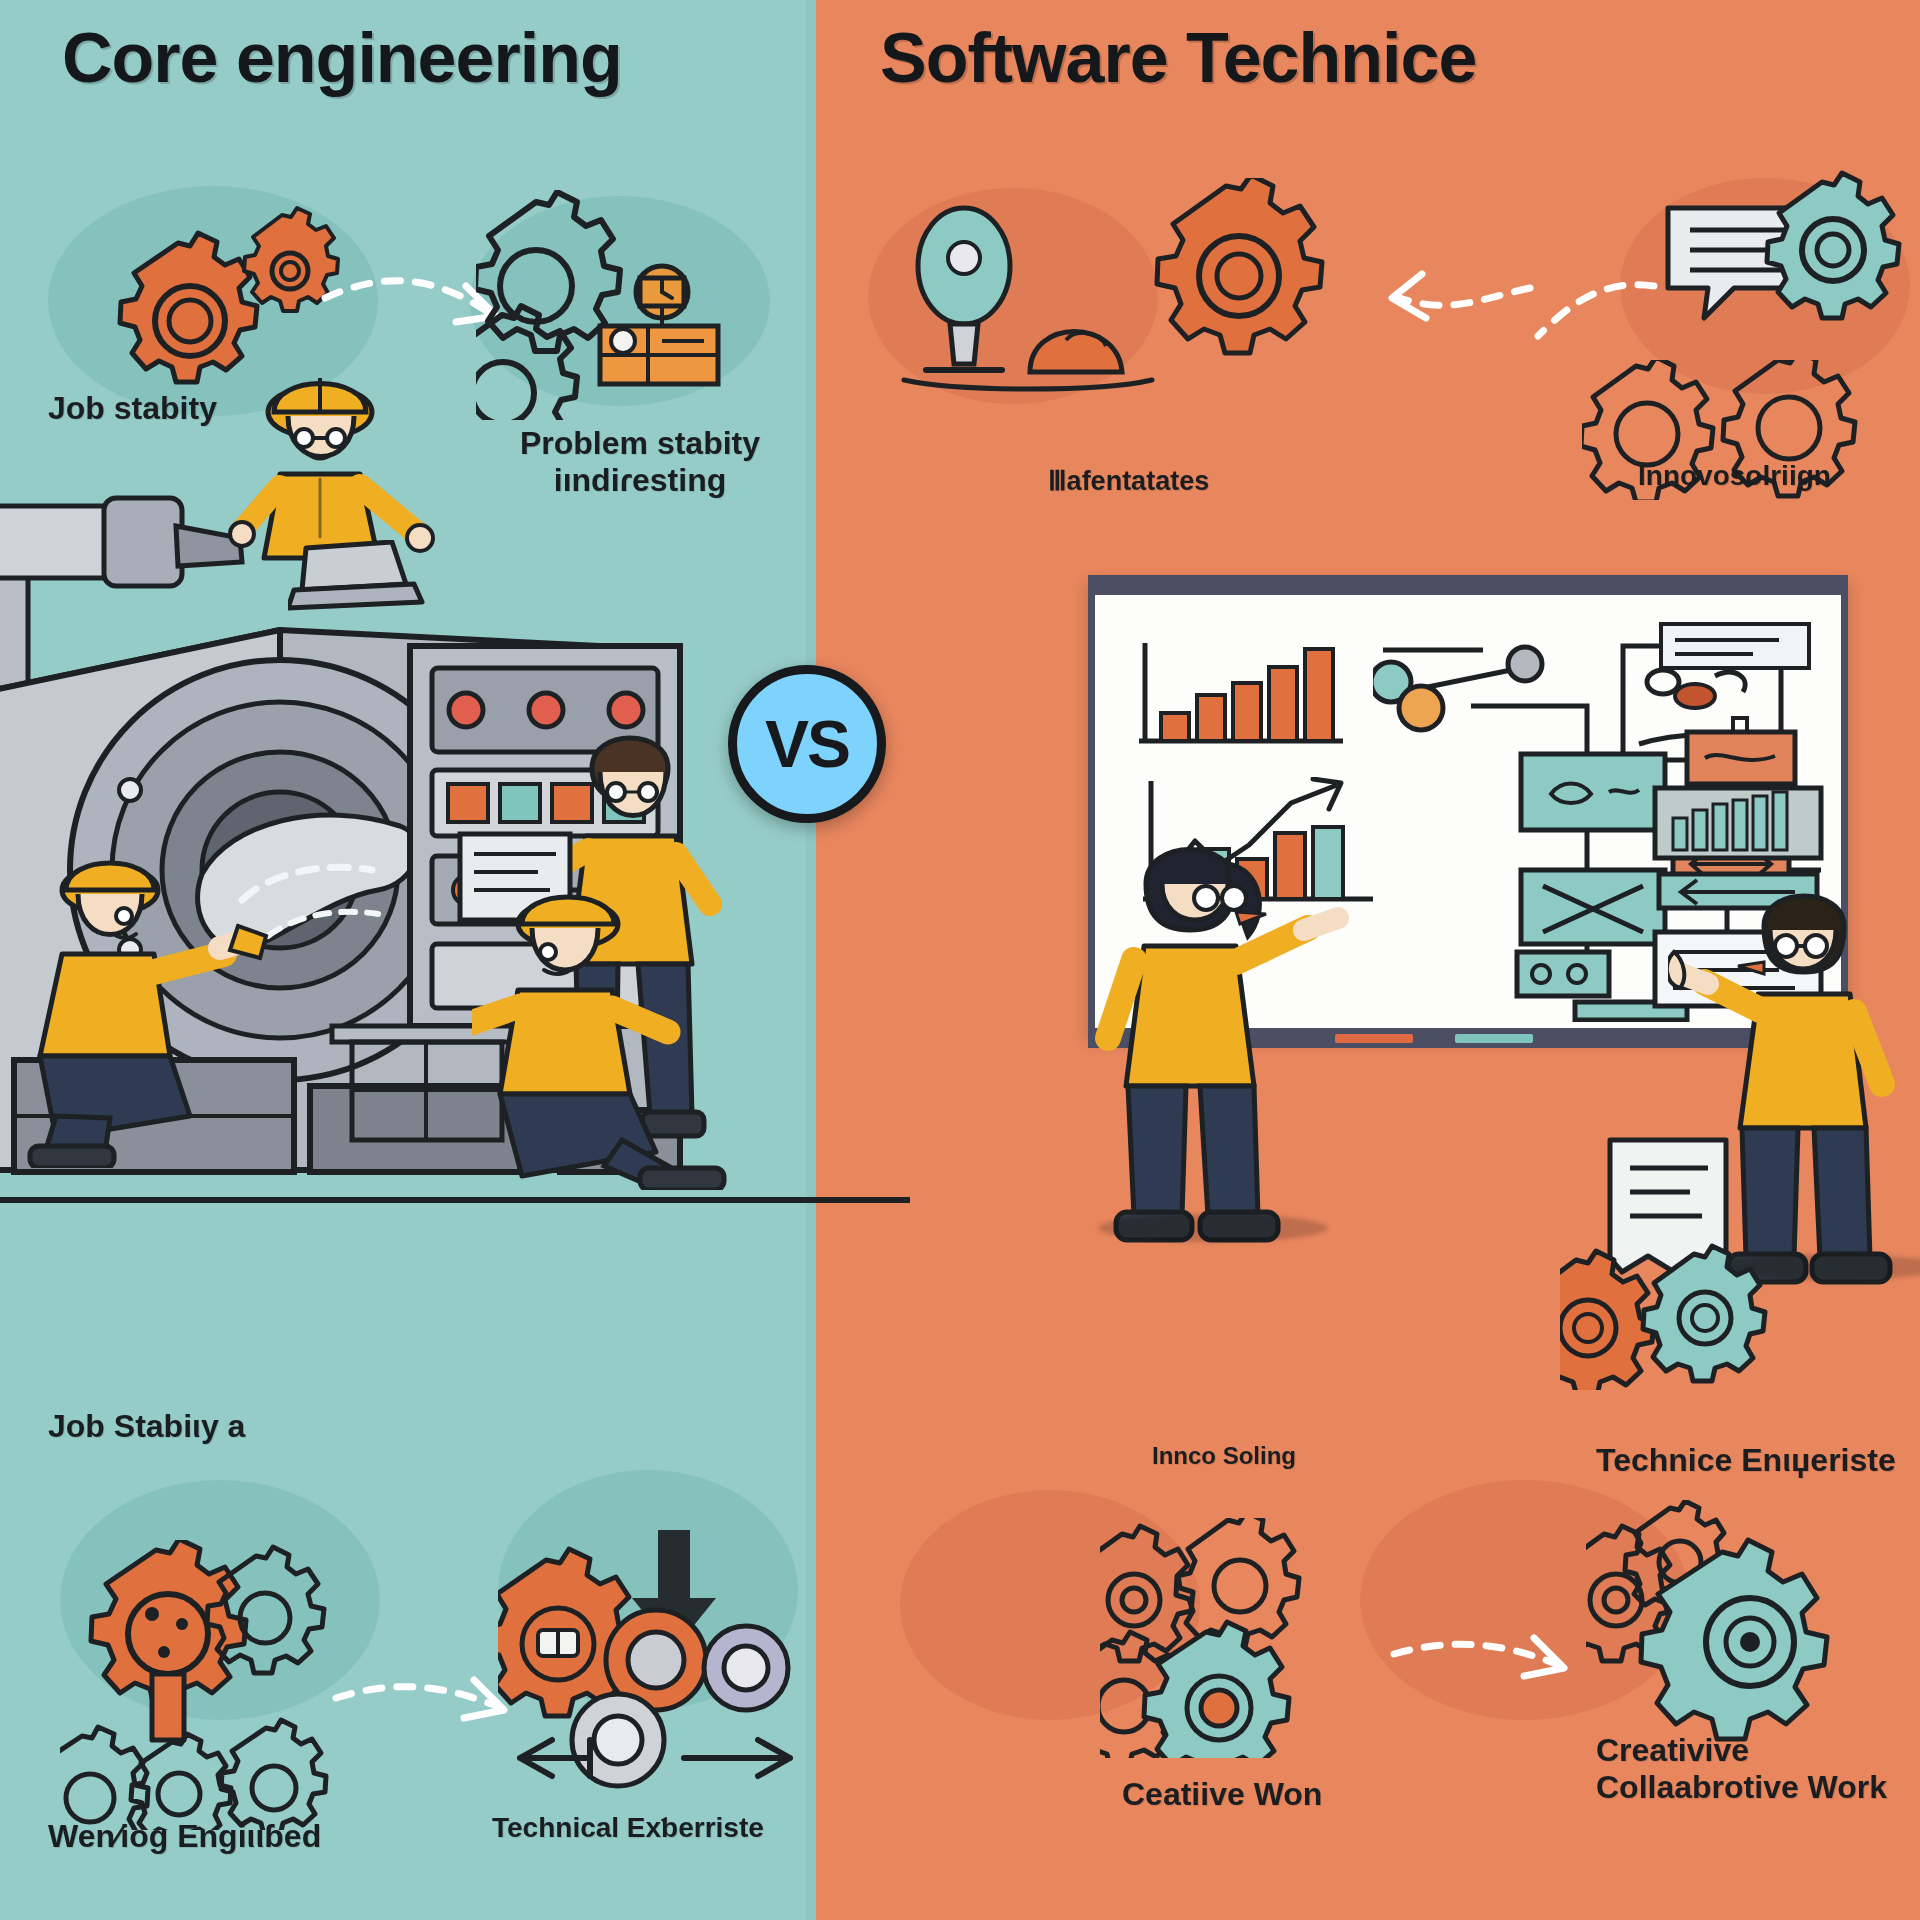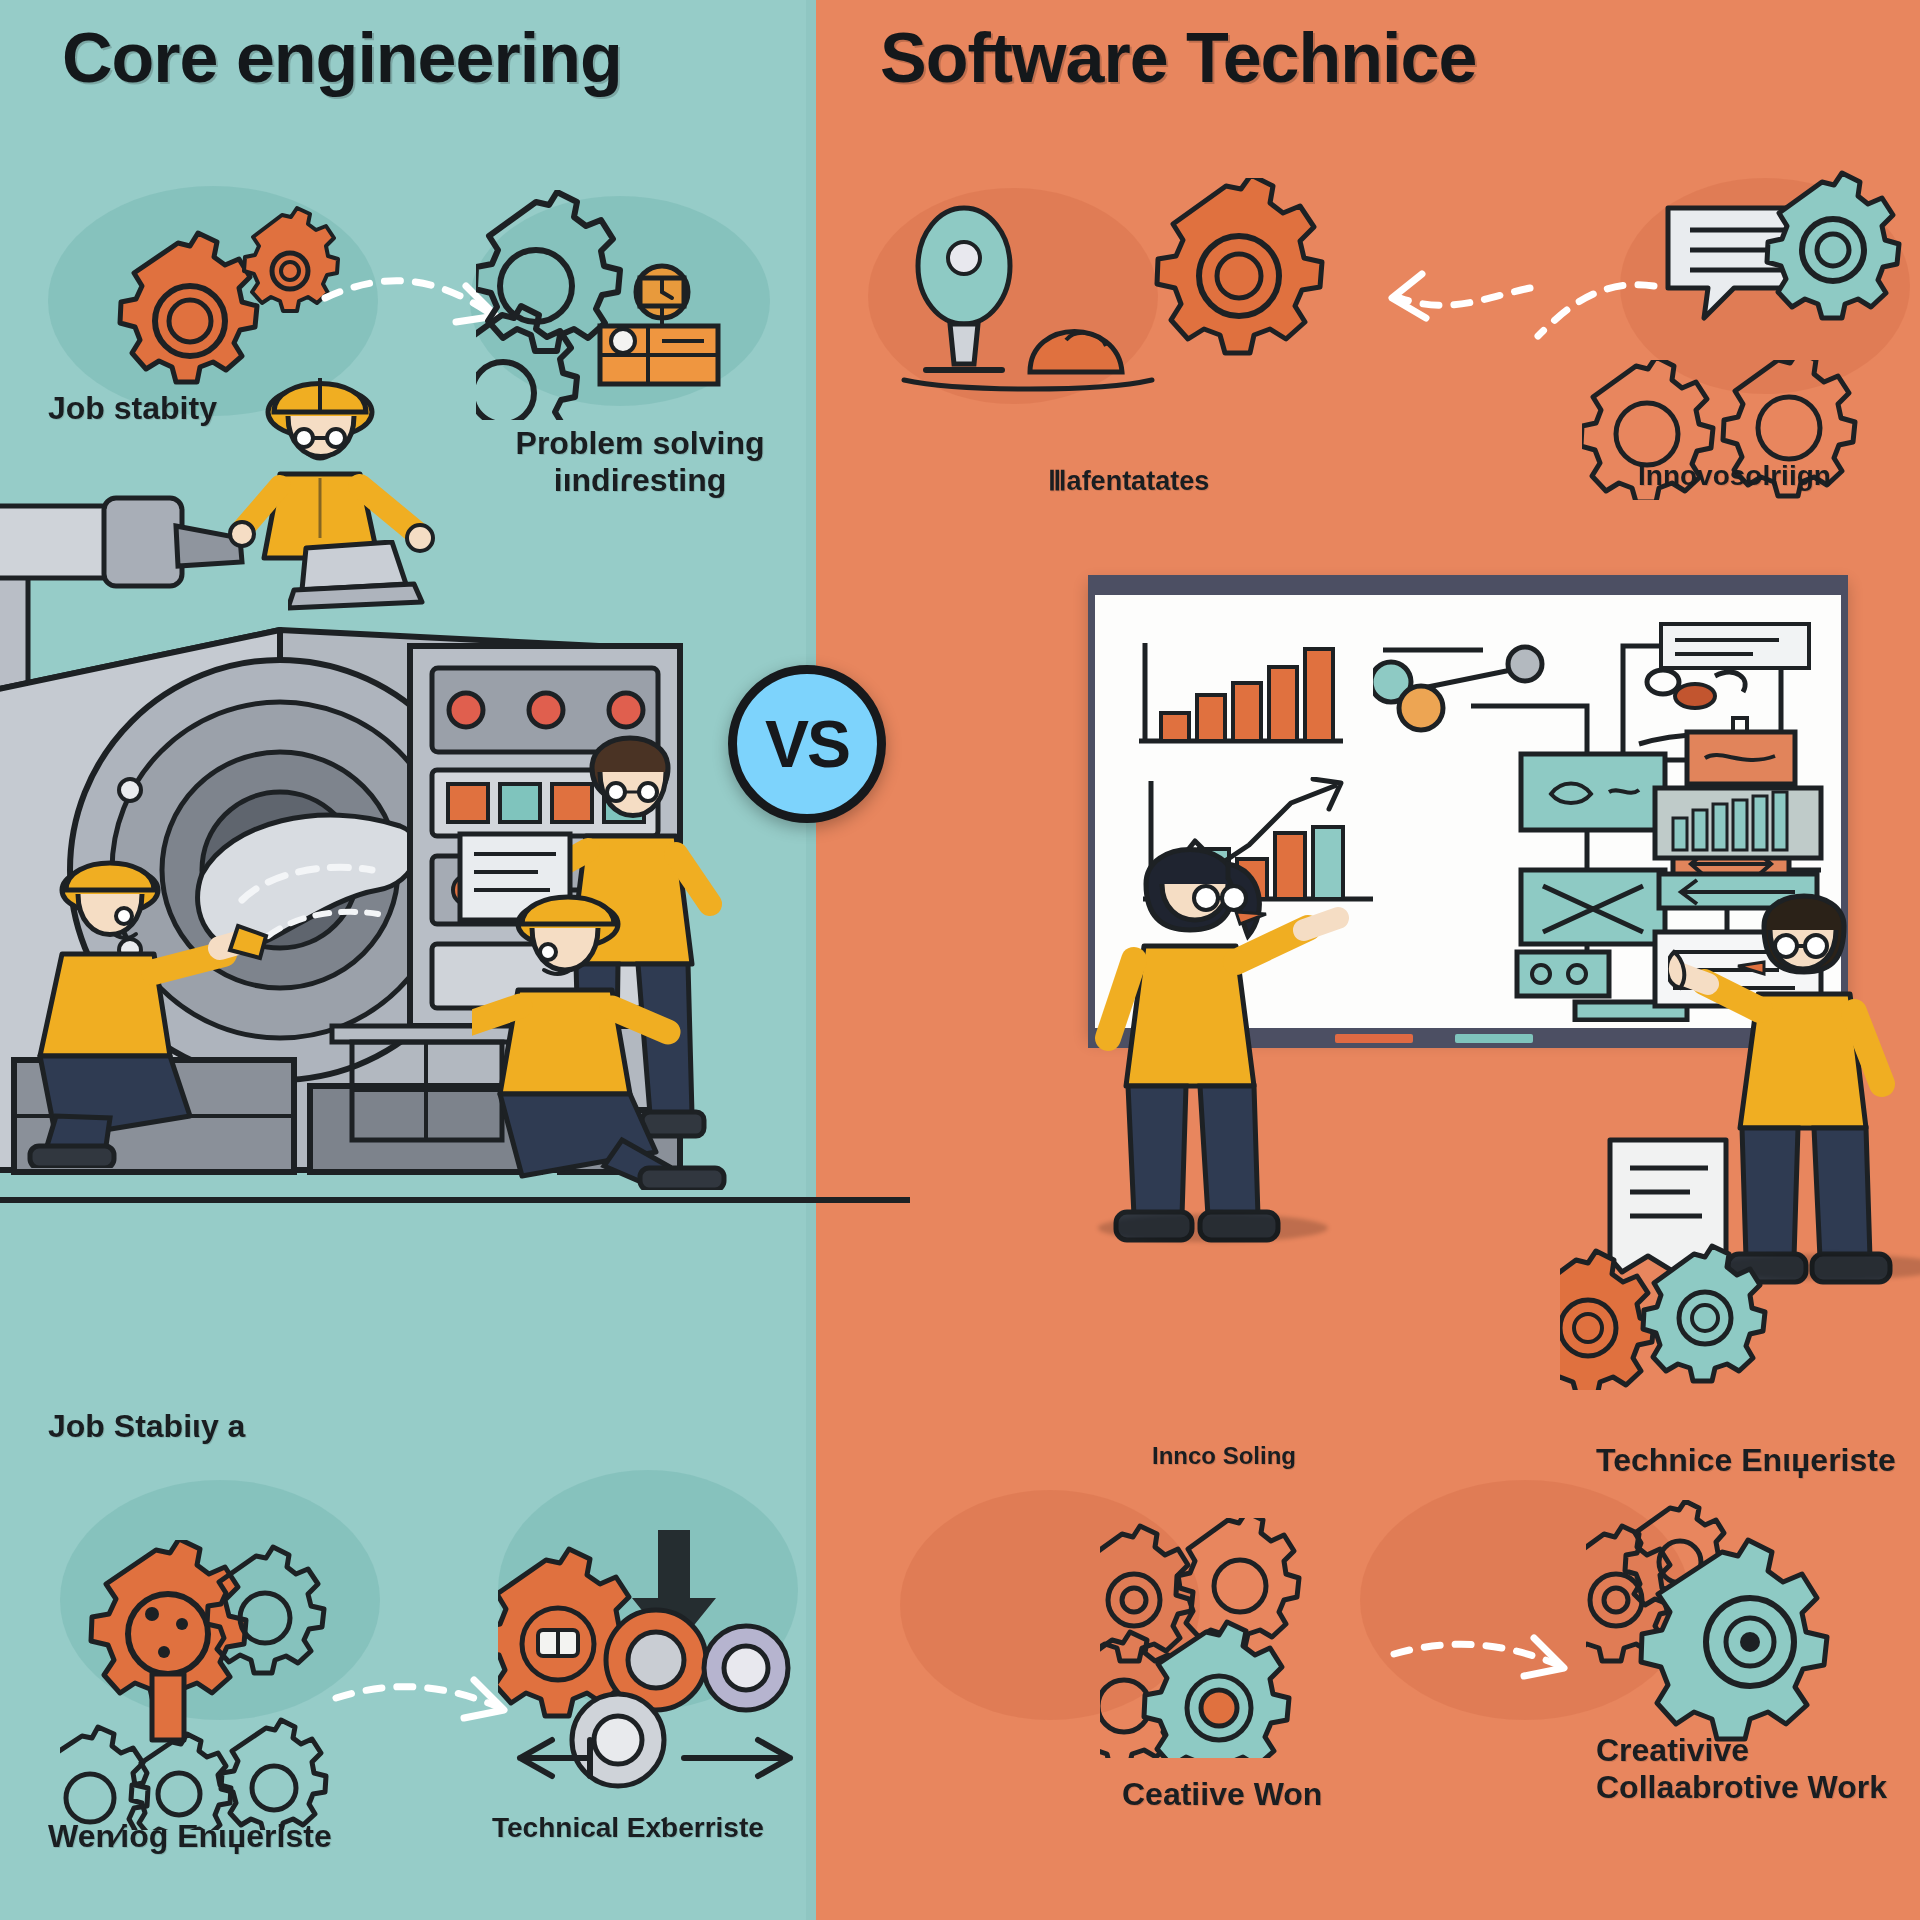--- a/index.html
+++ b/index.html
@@ -130,21 +130,21 @@
     <path d="M70 22 L70 36 L80 42" stroke="#1d2124" stroke-width="4" fill="none" stroke-linecap="round"></path>
     <rect x="48" y="22" width="44" height="28" fill="none" stroke="#1d2124" stroke-width="5"></rect>
     <line x1="70" y1="50" x2="70" y2="70" stroke="#1d2124" stroke-width="4"></line>
     <rect x="8" y="70" width="118" height="58" fill="#ef9640" stroke="#1d2124" stroke-width="5"></rect>
     <line x1="8" y1="99" x2="126" y2="99" stroke="#1d2124" stroke-width="4"></line>
     <line x1="56" y1="70" x2="56" y2="128" stroke="#1d2124" stroke-width="4"></line>
     <circle cx="31" cy="85" r="12" fill="#f3f3f1" stroke="#1d2124" stroke-width="4"></circle>
     <line x1="70" y1="85" x2="112" y2="85" stroke="#1d2124" stroke-width="4"></line>
   </svg>
 
-  <div class="label center" style="left:470px; top:425px; width:340px; font-size:32px;">Problem solving
+  <div class="label center" style="left:470px; top:425px; width:340px; font-size:32px;">Problem stabity
 iındiɾesting</div>
 
   <svg class="machine" style="left:-20px; top:470px;" width="940" height="760" viewBox="0 0 940 760">
 
     <line x1="0" y1="730" x2="930" y2="730" stroke="#1d2124" stroke-width="6"></line>
 
     <rect x="0" y="78" width="48" height="180" fill="#b9bec6" stroke="#1d2124" stroke-width="5"></rect>
     <rect x="0" y="36" width="132" height="72" rx="10" fill="#cfd3d9" stroke="#1d2124" stroke-width="5"></rect>
     <rect x="124" y="28" width="78" height="88" rx="12" fill="#a8aeb7" stroke="#1d2124" stroke-width="5"></rect>
     <path d="M196 56 L260 68 L262 92 L198 96 Z" fill="#8f959e" stroke="#1d2124" stroke-width="5"></path>
@@ -283,21 +283,21 @@
       <circle cx="205" cy="78" r="25"></circle>
       <path d="M22 196 l10 2 6-11 16 7 -2 12 9 7 12-5 10 15 -10 10 2 12 13 3 -1 18 -13 2 -5 11 6 11 -13 12 -11-7 -11 4 -3 13 -18 0 -3-13 -11-4 -11 7 -12-14 7-11 -4-11 -13-3 1-18 13-2 5-11 -7-11z"></path>
       <circle cx="30" cy="258" r="24"></circle>
       <path d="M112 202 l9 2 6-10 14 7 -2 10 8 6 11-4 8 13 -8 9 2 10 11 3 -1 15 -11 2 -4 10 5 10 -11 10 -10-6 -10 4 -2 11 -15 0 -3-11 -10-4 -10 6 -10-12 6-10 -3-10 -11-3 1-15 11-2 4-10 -6-10z"></path>
       <circle cx="119" cy="254" r="21"></circle>
       <path d="M206 188 l9 2 6-10 14 7 -2 11 8 6 11-5 9 14 -9 9 2 11 12 3 -1 16 -12 2 -4 10 6 10 -12 11 -10-6 -10 4 -3 12 -16 0 -3-12 -10-4 -10 6 -11-12 6-10 -3-11 -12-3 1-16 12-2 4-10 -6-10z"></path>
       <circle cx="214" cy="248" r="22"></circle>
     </g>
   </svg>
 
-  <div class="label" style="left:48px; top:1818px; font-size:32px;">Wen⁄ioɡ Enιџeriste</div>
+  <div class="label" style="left:48px; top:1818px; font-size:32px;">Wen⁄ioɡ Enɡiιιɓed</div>
 
   <svg class="arrow" style="left:332px; top:1640px;" width="200" height="120" viewBox="0 0 200 120">
     <path d="M4 58 C 60 40, 110 44, 164 66" fill="none" stroke="#ffffff" stroke-width="7" stroke-linecap="round" stroke-dasharray="16 15"></path>
     <path d="M142 40 L172 70 L132 78" fill="none" stroke="#ffffff" stroke-width="7" stroke-linecap="round" stroke-linejoin="round"></path>
   </svg>
 
   <svg class="gear" style="left:498px; top:1500px;" width="320" height="290" viewBox="0 0 320 290">
     <path d="M160 30 L160 98 L134 98 L176 150 L218 98 L192 98 L192 30 Z" fill="#1d2124" opacity=".92"></path>
     <g stroke="#1d2124" stroke-width="5" stroke-linejoin="round">
       <path d="M48 60 l14 3 9-14 21 10 -3 16 13 9 16-7 13 20 -13 13 3 16 17 4 -2 24 -17 3 -6 15 9 15 -18 16 -15-10 -14 6 -4 17 -24 0 -4-17 -15-6 -15 10 -16-18 10-15 -6-15 -17-4 1-24 17-3 6-15 -9-15z" fill="#e0713f"></path>

